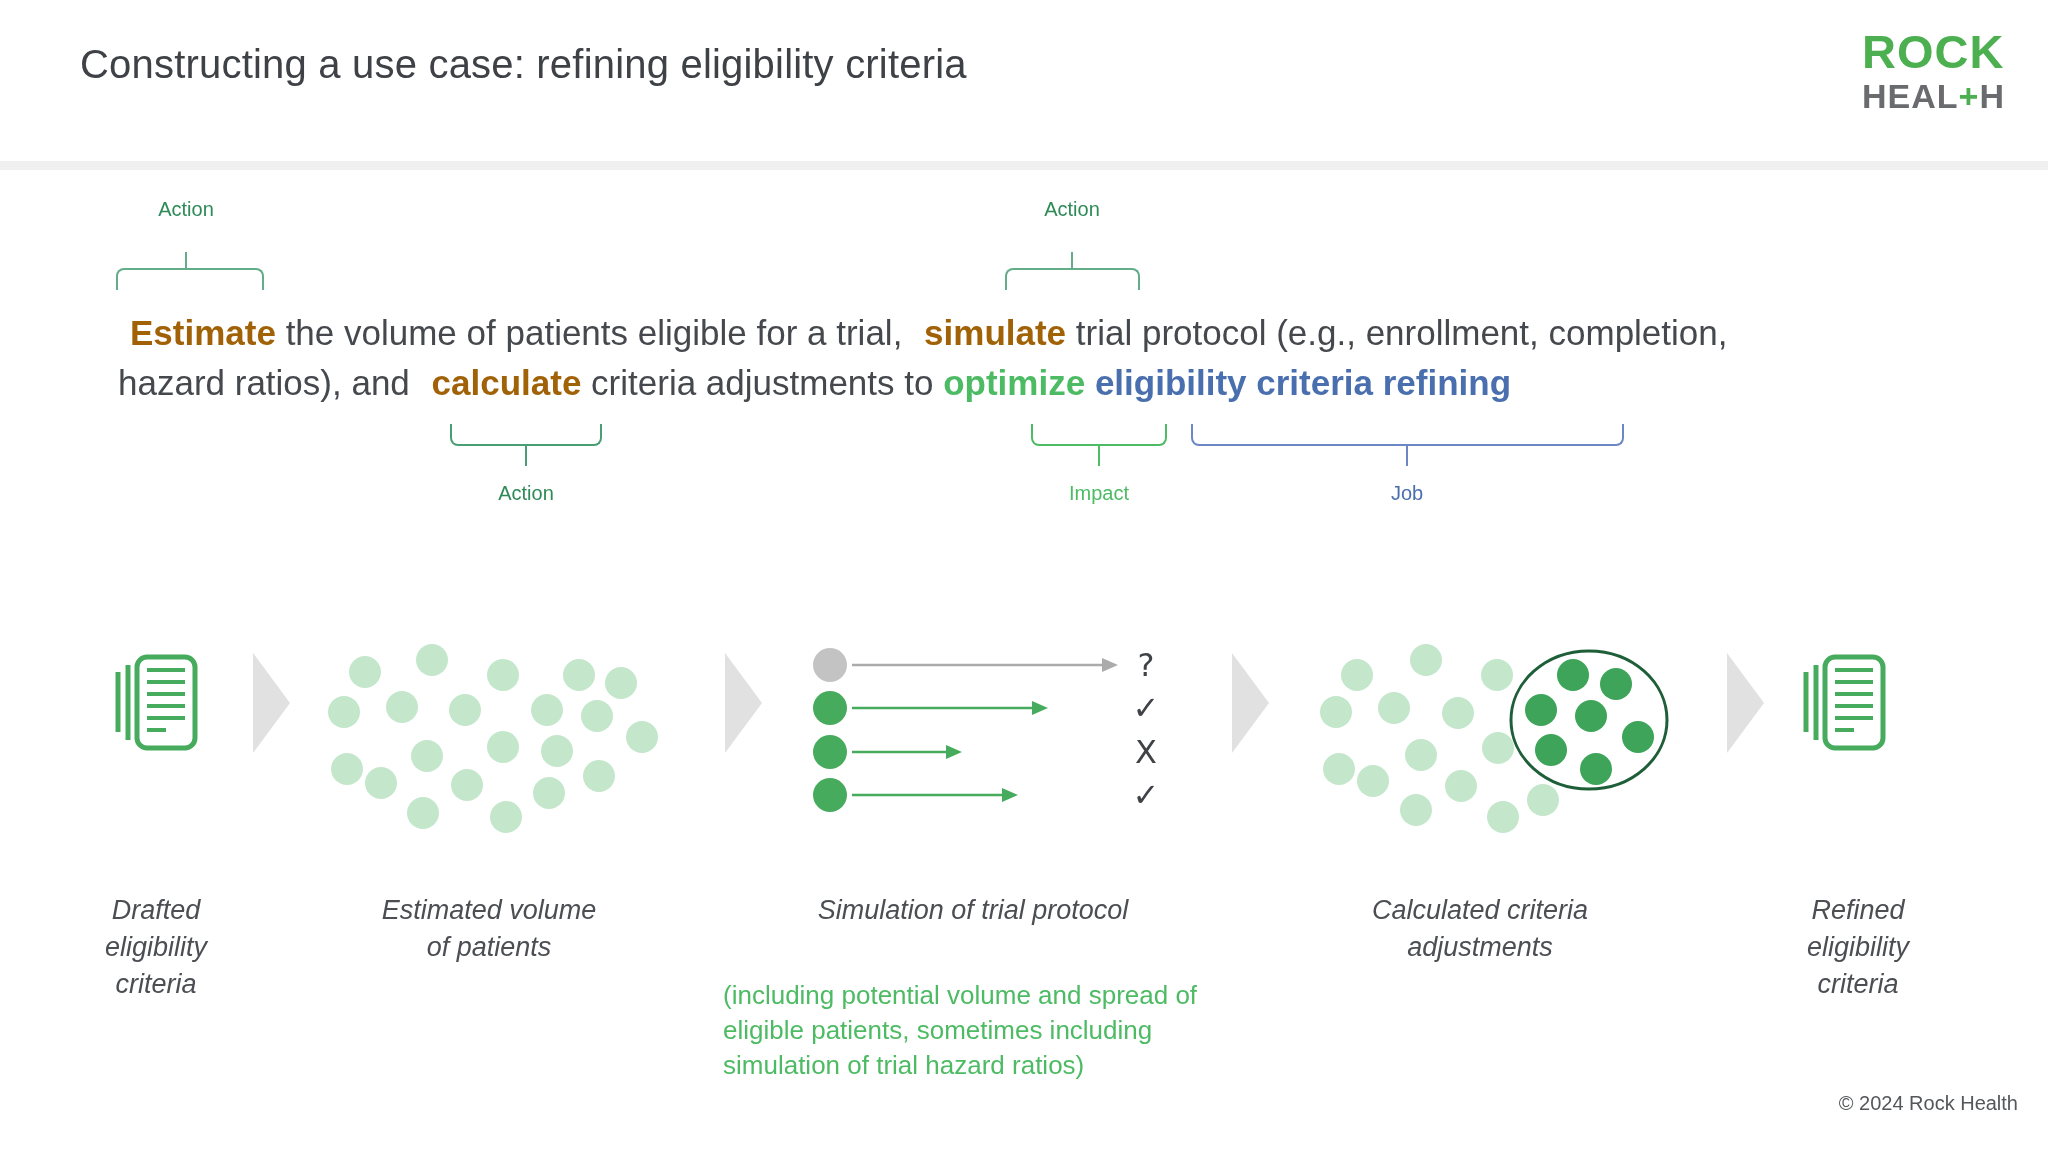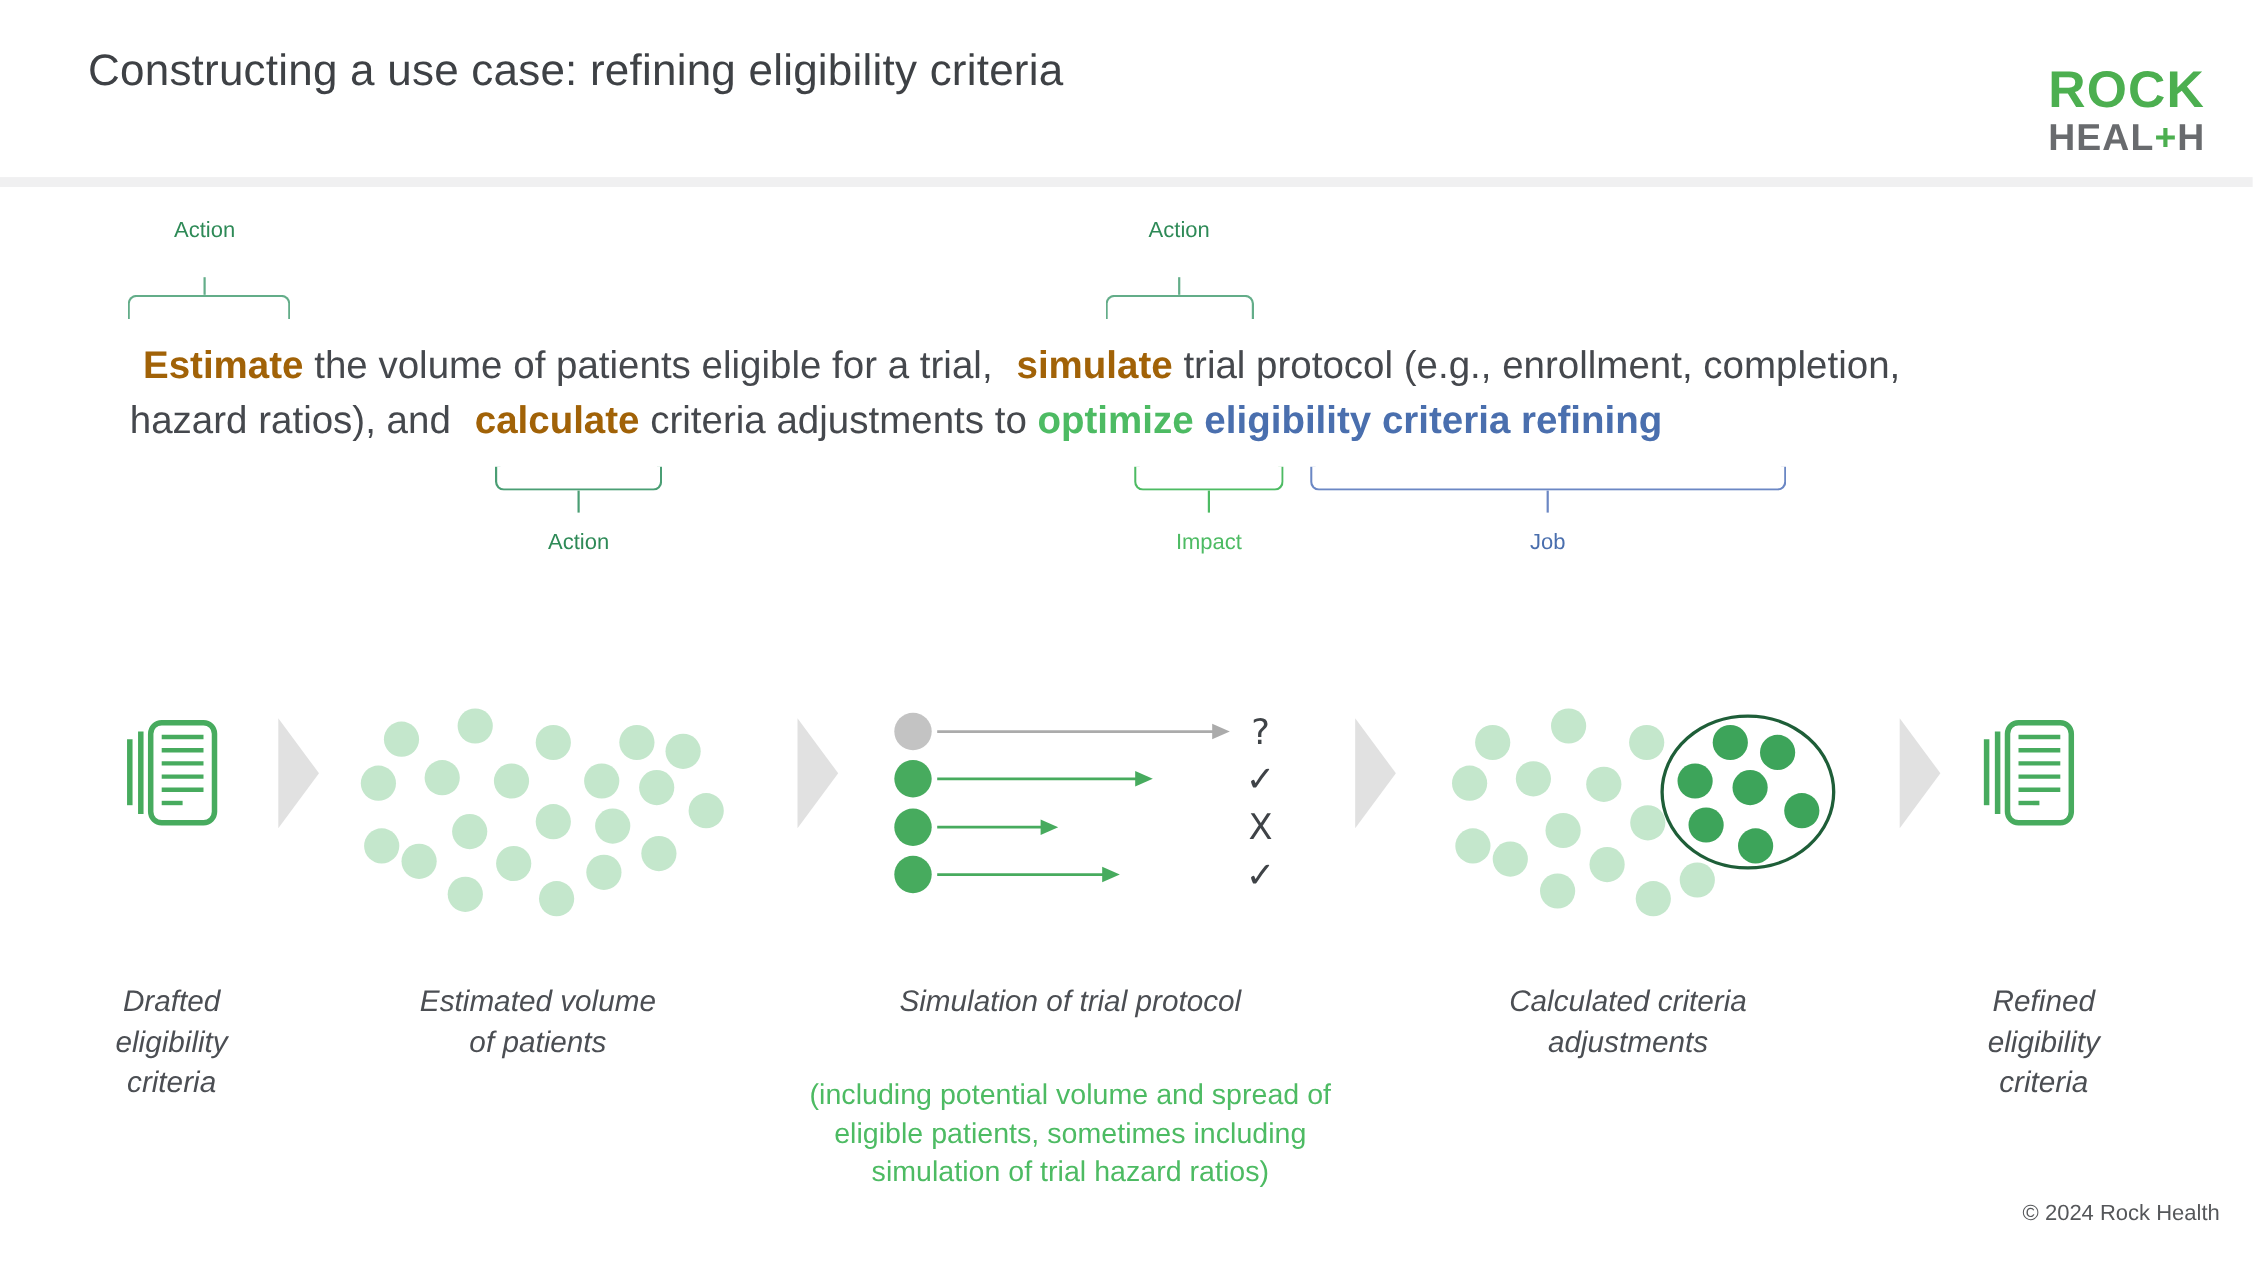--- a/index.html
+++ b/index.html
@@ -6,21 +6,21 @@
   .slide{
     position:relative;width:2048px;height:1152px;background:#ffffff;overflow:hidden;
     font-family:"Liberation Sans", sans-serif;
     padding-left:20px;
   }
   
   .title{position:absolute;left:80px;top:42px;margin:0;font-size:40px;font-weight:400;
          color:#3e4145;letter-spacing:.2px;}
   .divider{position:absolute;left:0;top:161px;width:2048px;height:9px;background:#f0f0f1;}
   .logo{position:absolute;left:1862px;top:28px;line-height:1;text-align:left;}
-  .logo-rock{font-size:47px;font-weight:900;color:#4caf50;letter-spacing:1px;margin-top:29px;}
+  .logo-rock{font-size:47px;font-weight:900;color:#4caf50;letter-spacing:1px;}
   .logo-health{font-size:34px;font-weight:900;color:#696b6e;letter-spacing:1px;margin-top:4px;}
   .logo-plus{color:#4caf50;}
   
   .ann-label{position:absolute;transform:translateX(-50%);font-size:20px;white-space:nowrap;}
   .green-dark{color:#2e8a57}
   .green-bright{color:#4dbb63}
   .blue{color:#4a6fae}
   .bracket{position:absolute;height:22px;box-sizing:border-box;}
   .bracket.down{border-top:2px solid;border-left:2px solid;border-right:2px solid;
                 border-radius:8px 8px 0 0;}
@@ -33,21 +33,21 @@
   .kw{font-weight:bold;}
   .t-green{color:#a16207;margin-left:12px;}
   .t-bright{color:#4dbb63;}
   .t-blue{color:#4a6fae;}
   
   .diagram{position:absolute;left:0;top:600px;}
   
   .caption{position:absolute;font-style:italic;font-size:27px;line-height:37px;
            color:#4b4e53;text-align:center;white-space:pre-line;}
   .note{position:absolute;font-size:26px;line-height:35px;color:#4dbb63;
-        text-align:center;white-space:pre-line;}
+        white-space:pre-line;}
   .footer{position:absolute;right:50px;top:1092px;font-size:20px;color:#55575a;}
 </style>
 </head>
 <body>
 
 <div class="slide">
 
   <h1 class="title">Constructing a use case: refining eligibility criteria</h1>
   <div class="logo">
     <div class="logo-rock">ROCK</div>

